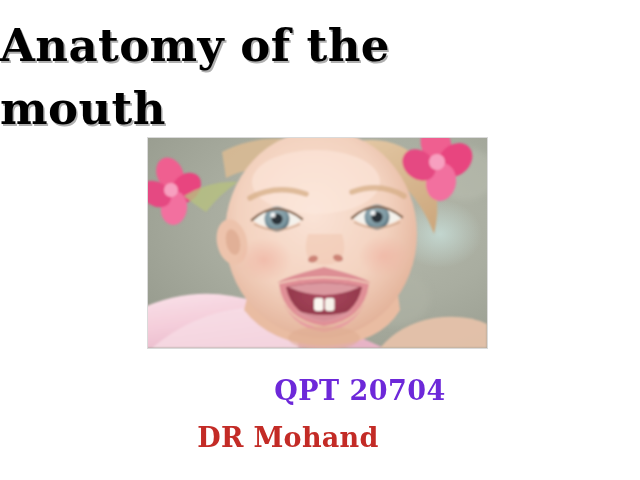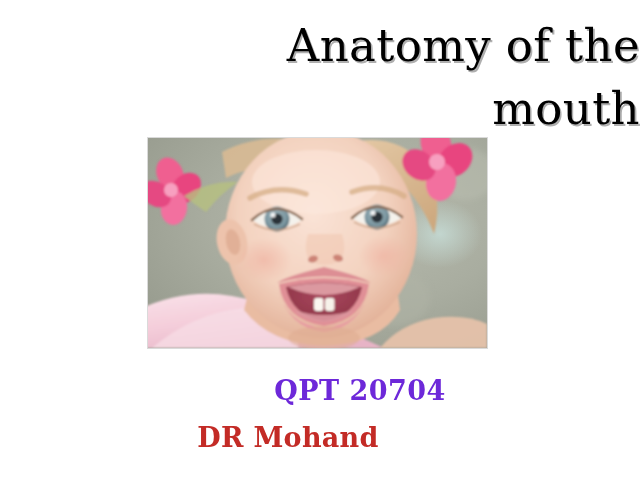--- a/index.html
+++ b/index.html
@@ -19,23 +19,23 @@
     background: #ffffff;
     overflow: hidden;
   }
 
   
   .slide-title {
     position: absolute;
     left: 0;
     top: 14px;
     width: 640px;
-    text-align: right;
+    text-align: left;
     font-family: "DejaVu Serif", "Liberation Serif", serif;
-    font-weight: normal;
+    font-weight: bold;
     font-size: 45px;
     line-height: 63px;
     letter-spacing: 0.4px;
     color: #000000;
     text-shadow: 1.6px 1.6px 0 rgba(110,110,110,0.55);
     white-space: pre-line;
   }
 
   
   .photo-frame {

